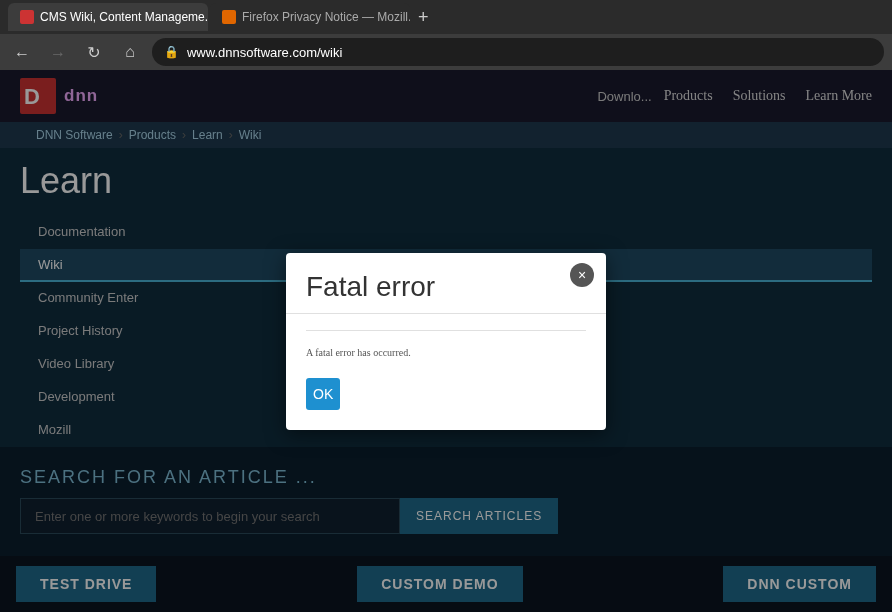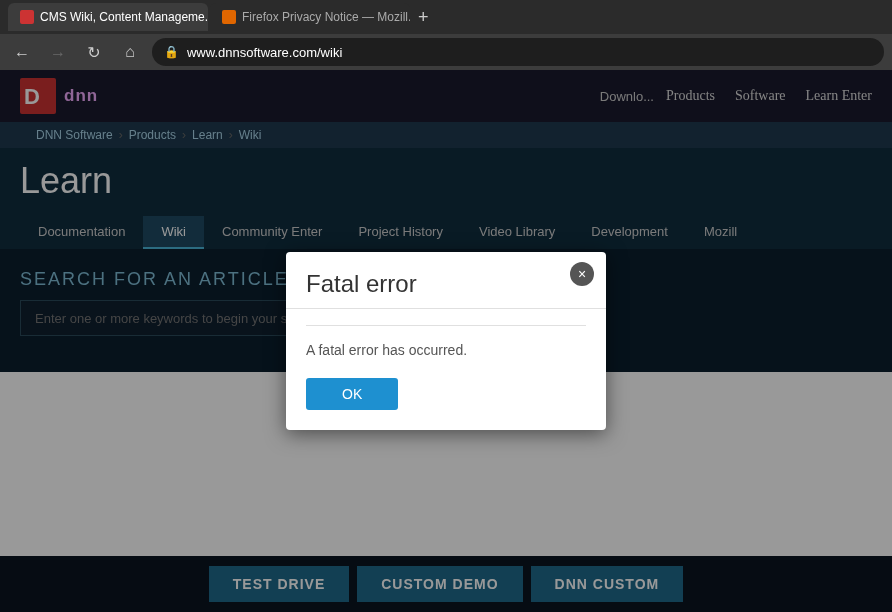--- a/index.html
+++ b/index.html
@@ -157,20 +157,21 @@
     }
     .learn-title {
       color: white;
       font-size: 36px;
       font-weight: 300;
       margin-bottom: 14px;
     }
     .tabs-row {
       display: flex;
       gap: 0;
+      flex-direction: column;
     }
     .tab-item {
       padding: 8px 18px;
       font-size: 13px;
       color: #ccc;
       cursor: pointer;
       border-bottom: 2px solid transparent;
     }
     .tab-item.active {
       background: #1e4a63;
@@ -219,21 +220,21 @@
     }
 
     
     .footer-cta {
       position: absolute;
       bottom: 0;
       left: 0;
       right: 0;
       background: #0a1520;
       display: flex;
-      justify-content: center;
+      justify-content: space-between;
       padding: 10px 16px;
       gap: 8px;
     }
     .cta-btn {
       padding: 10px 24px;
       font-size: 14px;
       font-weight: bold;
       letter-spacing: 1px;
       cursor: pointer;
       border: none;
@@ -264,21 +265,21 @@
     .modal-box {
       background: white;
       width: 320px;
       border-radius: 4px;
       overflow: hidden;
       position: relative;
       box-shadow: 0 4px 20px rgba(0,0,0,0.5);
     }
     .modal-header {
       padding: 18px 20px 10px 20px;
-      font-size: 24px;
+      font-size: 28px;
       color: #333;
       border-bottom: 1px solid #e0e0e0;
     }
     .modal-close {
       position: absolute;
       top: 10px;
       right: 12px;
       width: 24px;
       height: 24px;
       background: #555;
@@ -287,34 +288,35 @@
       display: flex;
       align-items: center;
       justify-content: center;
       cursor: pointer;
       font-size: 14px;
     }
     .modal-body {
       padding: 16px 20px 20px 20px;
     }
     .modal-message {
-      font-size: 14px;
+      font-size: 10px;
       color: #555;
       margin-bottom: 20px;
+      font-family: Liberation Serif, serif;
     }
     .modal-divider {
       border: none;
       border-top: 1px solid #e0e0e0;
       margin-bottom: 16px;
     }
     .modal-ok-btn {
       background: #1e90d0;
       color: white;
       border: none;
-      padding: 8px 36px;
+      padding: 8px 7px;
       font-size: 14px;
       border-radius: 3px;
       cursor: pointer;
     }
   </style>
 </head>
 <body>
 
 <div>
 
@@ -353,22 +355,22 @@
           <rect width="36" height="36" fill="#cc3333" rx="2"></rect>
           <text x="4" y="26" fill="white" font-size="22" font-weight="bold">D</text>
         </svg>
         <span class="logo-text">dnn</span>
       </div>
     </div>
     <div class="site-header-right">
       <span class="header-download">Downlo...</span>
       <div class="header-nav">
         <span class="header-nav-item">Products</span>
-        <span class="header-nav-item">Software</span>
-        <span class="header-nav-item">Learn Enter</span>
+        <span class="header-nav-item">Solutions</span>
+        <span class="header-nav-item">Learn More</span>
       </div>
     </div>
   </div>
 
   <div class="breadcrumb-bar">
     <span>DNN Software</span>
     <span class="breadcrumb-sep">›</span>
     <span>Products</span>
     <span class="breadcrumb-sep">›</span>
     <span>Learn</span>

